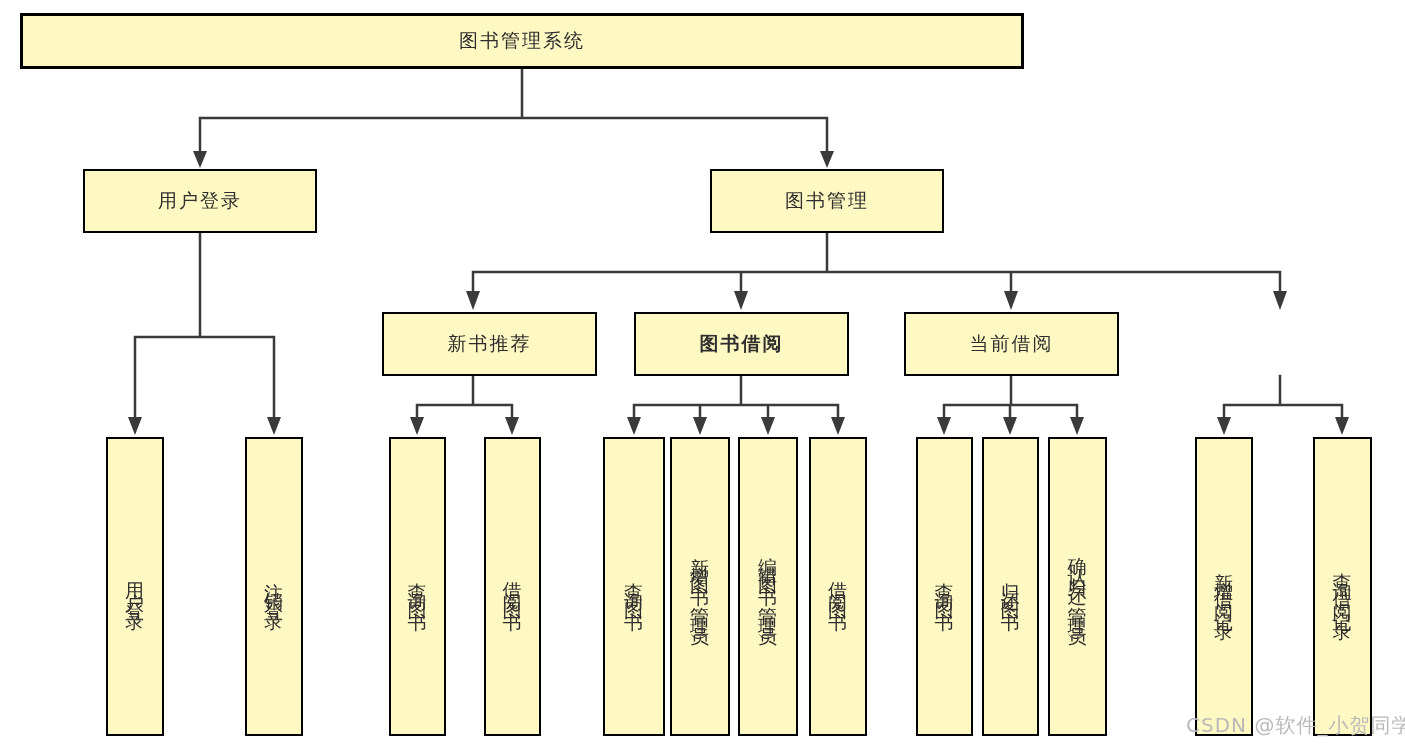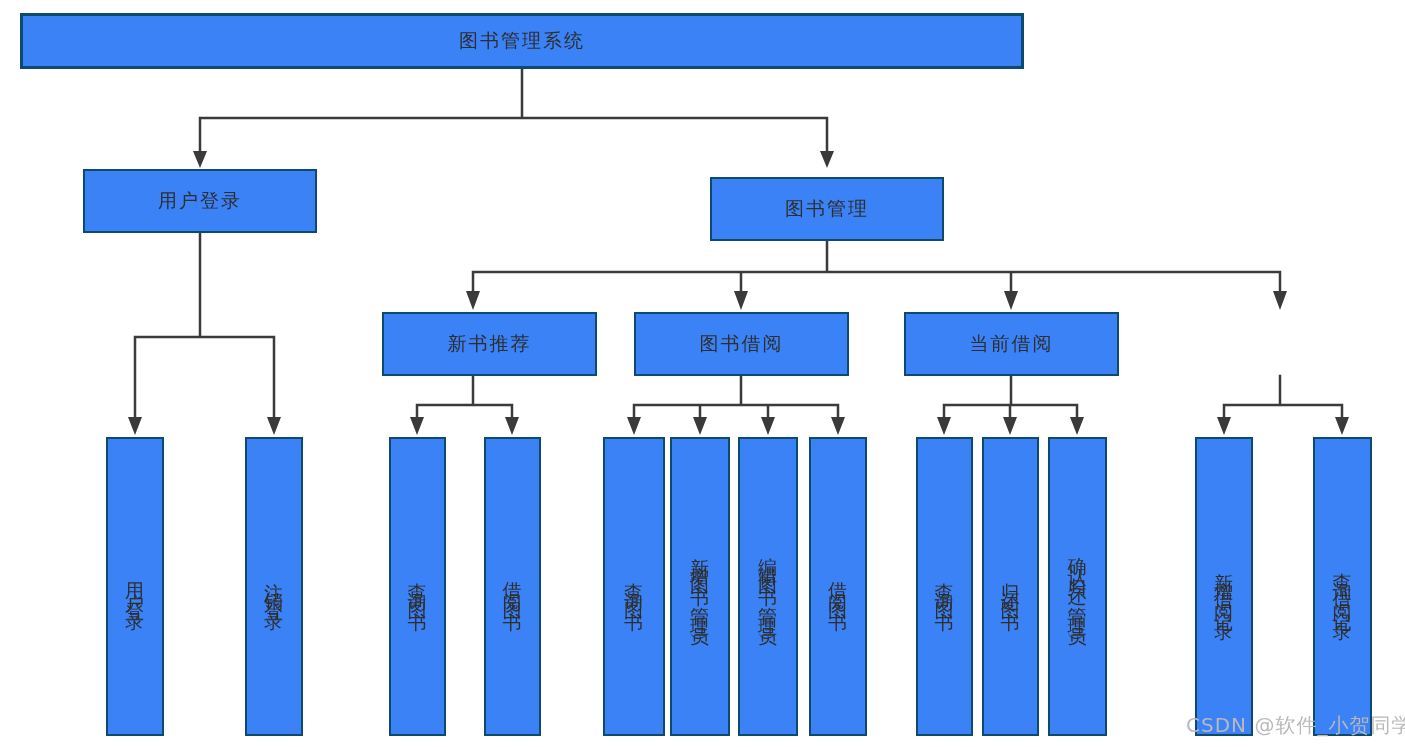--- a/index.html
+++ b/index.html
@@ -8,21 +8,21 @@
     width:1405px; height:747px;
     background:#ffffff;
     font-family:"DejaVu Sans","Liberation Sans",sans-serif;
     overflow:hidden;
   }
   .wires { position:absolute; left:0; top:0; width:1405px; height:747px; pointer-events:none; }
   .line  { fill:none; stroke:#3a3a3a; stroke-width:2.5; stroke-linecap:square; }
   .arrow { fill:#3a3a3a; stroke:none; }
   .node {
     position:absolute; box-sizing:border-box;
-    border:2px solid #0c4a6e; background:#3b82f6;
+    border:2px solid #000000; background:#fef9c3;
     display:flex; align-items:center; justify-content:center;
     color:#2e2e2e; font-size:19px; letter-spacing:2px;
     white-space:nowrap;
   }
   .node.root { border-width:3px; }
   .node.v {
     writing-mode:vertical-rl; text-orientation:mixed;
     letter-spacing:10px; line-height:1; font-size:19px;
     white-space:normal;
   }
@@ -64,24 +64,24 @@
     </g>
     <g>
       <path class="line" d="M1280 376 V405 M1224 405 H1342 M1224 405 V418 M1342 405 V418"></path>
       <path class="arrow" d="M1217 417 L1231 417 L1224 435 Z M1335 417 L1349 417 L1342 435 Z"></path>
     </g>
   </svg>
 
   <div class="node root" style="left:20px; top:13px; width:1004px; height:56px;">图书管理系统</div>
 
   <div class="node" style="left:83px; top:169px; width:234px; height:64px;">用户登录</div>
-  <div class="node" style="left:710px; top:169px; width:234px; height:64px;margin-top:8px;">图书管理</div>
+  <div class="node" style="left:710px; top:169px; width:234px; height:64px;">图书管理</div>
 
   <div class="node" style="left:366px; top:312px; width:215px; height:64px;margin-left:16px;">新书推荐</div>
-  <div class="node" style="left:634px; top:312px; width:215px; height:64px;">图书借阅</div>
+  <div class="node" style="left:634px; top:312px; width:215px; height:64px;font-weight:bold;">图书借阅</div>
   <div class="node" style="left:904px; top:312px; width:215px; height:64px;">当前借阅</div>
 
   <div class="node v" style="left:106px; top:437px; width:58px; height:299px;">用户登录</div>
   <div class="node v" style="left:245px; top:437px; width:58px; height:299px;">注销登录</div>
 
   <div class="node v" style="left:389px; top:437px; width:57px; height:299px;">查询图书</div>
   <div class="node v" style="left:484px; top:437px; width:57px; height:299px;">借阅图书</div>
 
   <div class="node v" style="left:603px; top:437px; width:62px; height:299px;">查询图书</div>
   <div class="node v" style="left:670px; top:437px; width:60px; height:299px;">新增图书（管理员）</div>

